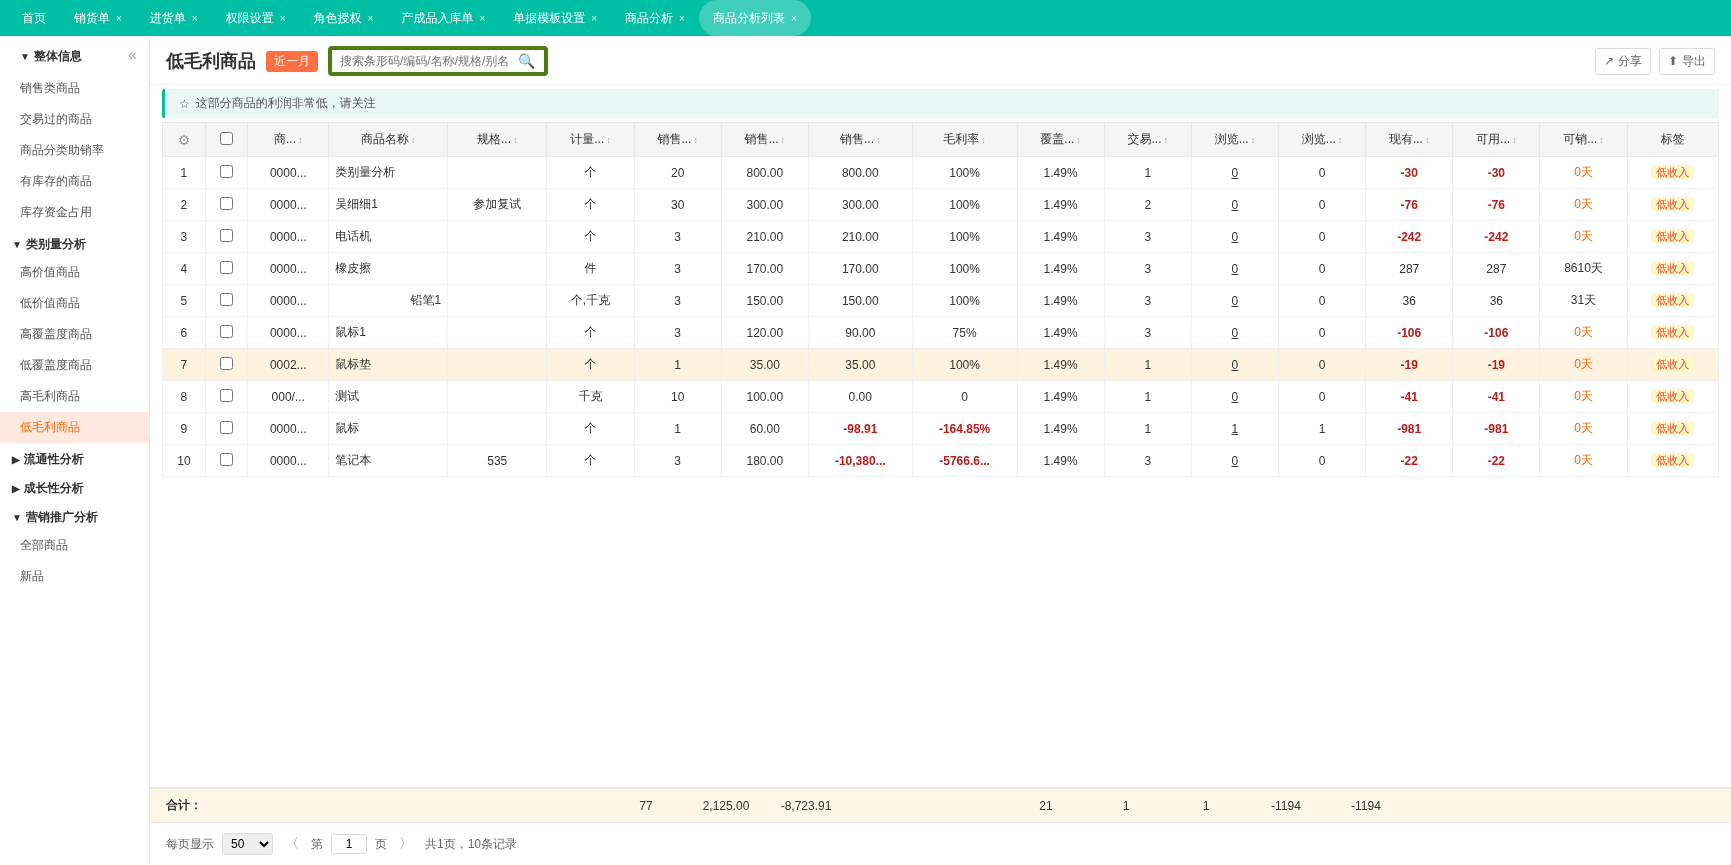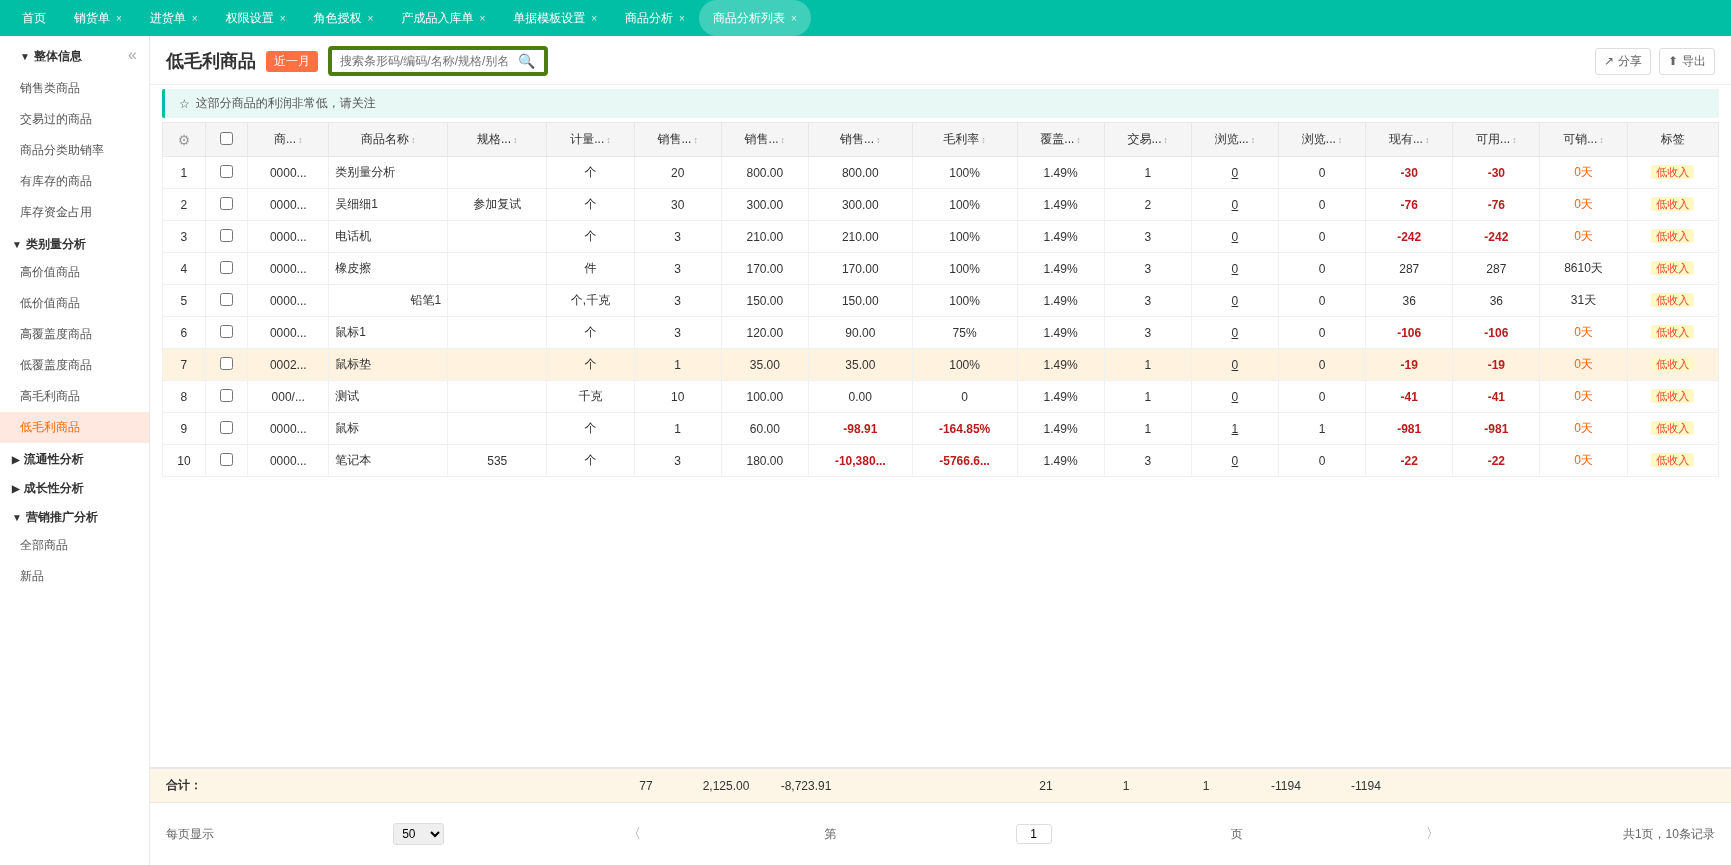--- a/index.html
+++ b/index.html
@@ -199,24 +199,24 @@
       gap: 0;
       font-size: 12px;
     }
     .footer-label { color: #333; font-weight: bold; min-width: 80px; }
     .footer-cell { min-width: 80px; text-align: center; color: #333; }
 
     
     .pagination-bar {
       background: #fff;
       border-top: 1px solid #e8e8e8;
-      padding: 20px 16px;
-      display: flex;
-      align-items: center;
-      justify-content: space-between;
+      padding: 10px 16px;
+      display: flex;
+      align-items: center;
+      justify-content: flex-start;
       gap: 8px;
       font-size: 12px;
       color: #666;
     }
     .page-size-select {
       border: 1px solid #ddd;
       padding: 2px 4px;
       border-radius: 3px;
       font-size: 12px;
     }

